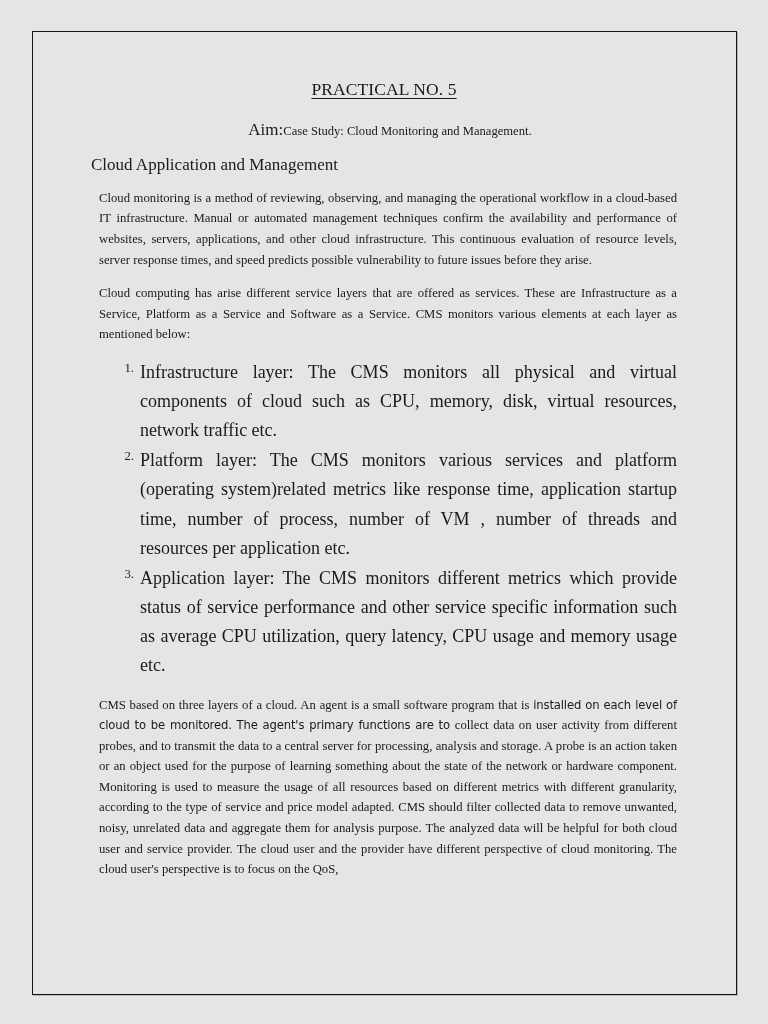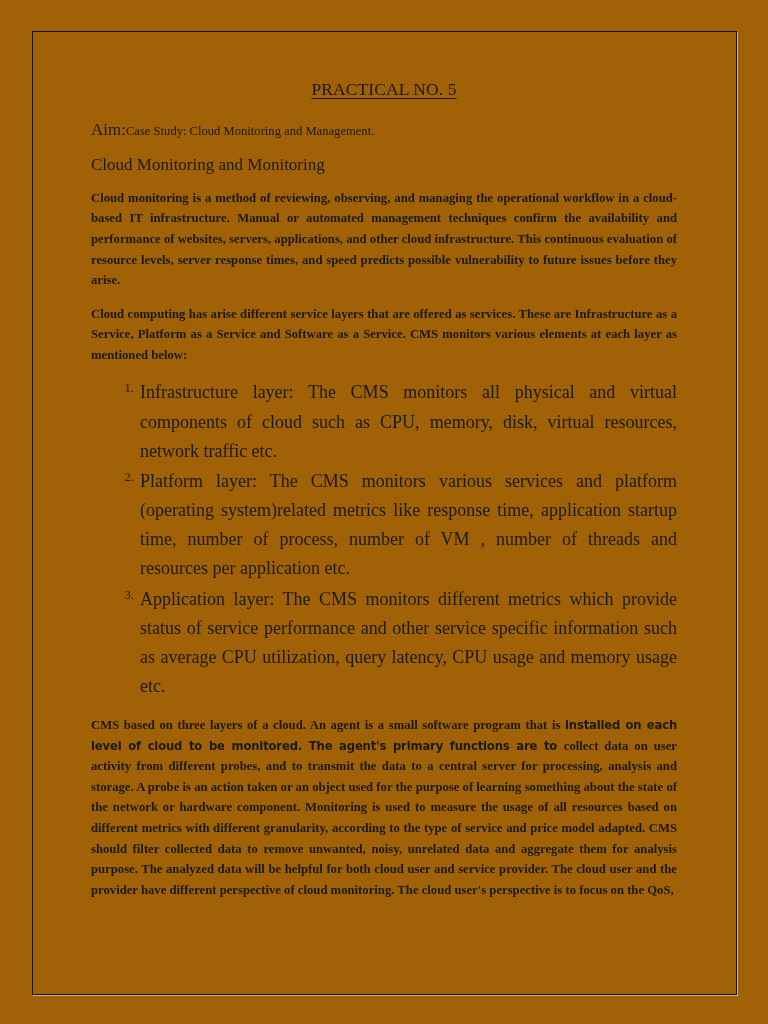--- a/index.html
+++ b/index.html
@@ -15,21 +15,21 @@
     color: #1a1a1a;
     -webkit-font-smoothing: antialiased;
   }
 
   
   .page {
     position: absolute;
     left: 0; top: 0;
     width: 768px;
     height: 1024px;
-    background: #a16207;
+    background: #e5e5e5;
     overflow: hidden;
   }
   .page-border {
     position: absolute;
     left: 32px;
     top: 31px;
     width: 705px;
     height: 964px;
     border: 1.6px solid #141414;
     box-sizing: border-box;
@@ -55,21 +55,22 @@
   }
   .doc-title .ul {
     text-decoration: underline;
     text-underline-offset: 3px;
     text-decoration-thickness: 1.1px;
   }
 
   .aim-line {
     font-size: 12.6px;
     line-height: 1.3;
-    margin: 0 0 13px 0;
+    margin: 0 0 13px 12px;
+    text-align: center;
   }
   .aim-line .aim-label {
     font-size: 17px;
   }
 
   .h-theory,
   .h-section {
     font-size: 17px;
     font-weight: normal;
     line-height: 1.3;
@@ -77,23 +78,22 @@
   }
   .h-theory { margin-bottom: 11px; }
   .h-section.spaced-top { margin-top: 17px; }
 
   
   p.body {
     font-size: 12.7px;
     line-height: 1.62;
     text-align: justify;
     text-justify: inter-word;
-    margin: 0 0 13px 0;
+    margin: 0 0 13px 8px;
     hyphens: none;
-    font-weight: bold;
   }
   p.body.last { margin-bottom: 0; }
 
   
   .alt-face {
     font-family: "DejaVu Sans", "Liberation Sans", sans-serif;
     font-size: 11.6px;
     letter-spacing: -0.15px;
   }
 
@@ -132,21 +132,21 @@
 
   <div class="page-border"></div>
 
   <div class="content">
 
     <h1 class="doc-title"><span class="ul">PRACTICAL NO. 5</span></h1>
 
     <p class="aim-line"><span class="aim-label">Aim:</span><span>Case Study: Cloud Monitoring and Management.</span></p>
 
 
-    <h2 class="h-section">Cloud Monitoring and Monitoring</h2>
+    <h2 class="h-section">Cloud Application and Management</h2>
 
     <p class="body">Cloud monitoring is a method of reviewing, observing, and managing the operational workflow in a cloud-based IT infrastructure. Manual or automated management techniques confirm the availability and performance of websites, servers, applications, and other cloud infrastructure. This continuous evaluation of resource levels, server response times, and speed predicts possible vulnerability to future issues before they arise.</p>
 
 
     <p class="body">Cloud computing has arise different service layers that are offered as services. These are Infrastructure as a Service, Platform as a Service and Software as a Service. CMS monitors various elements at each layer as mentioned below:</p>
 
     <ol class="layer-list">
       <li>Infrastructure layer: The CMS monitors all physical and virtual components of cloud such as CPU, memory, disk, virtual resources, network traffic etc.</li>
       <li>Platform layer: The CMS monitors various services and platform (operating system)related metrics like response time, application startup time, number of process, number of VM , number of threads and resources per application etc.</li>
       <li>Application layer: The CMS monitors different metrics which provide status of service performance and other service specific information such as average CPU utilization, query latency, CPU usage and memory usage etc.</li>

